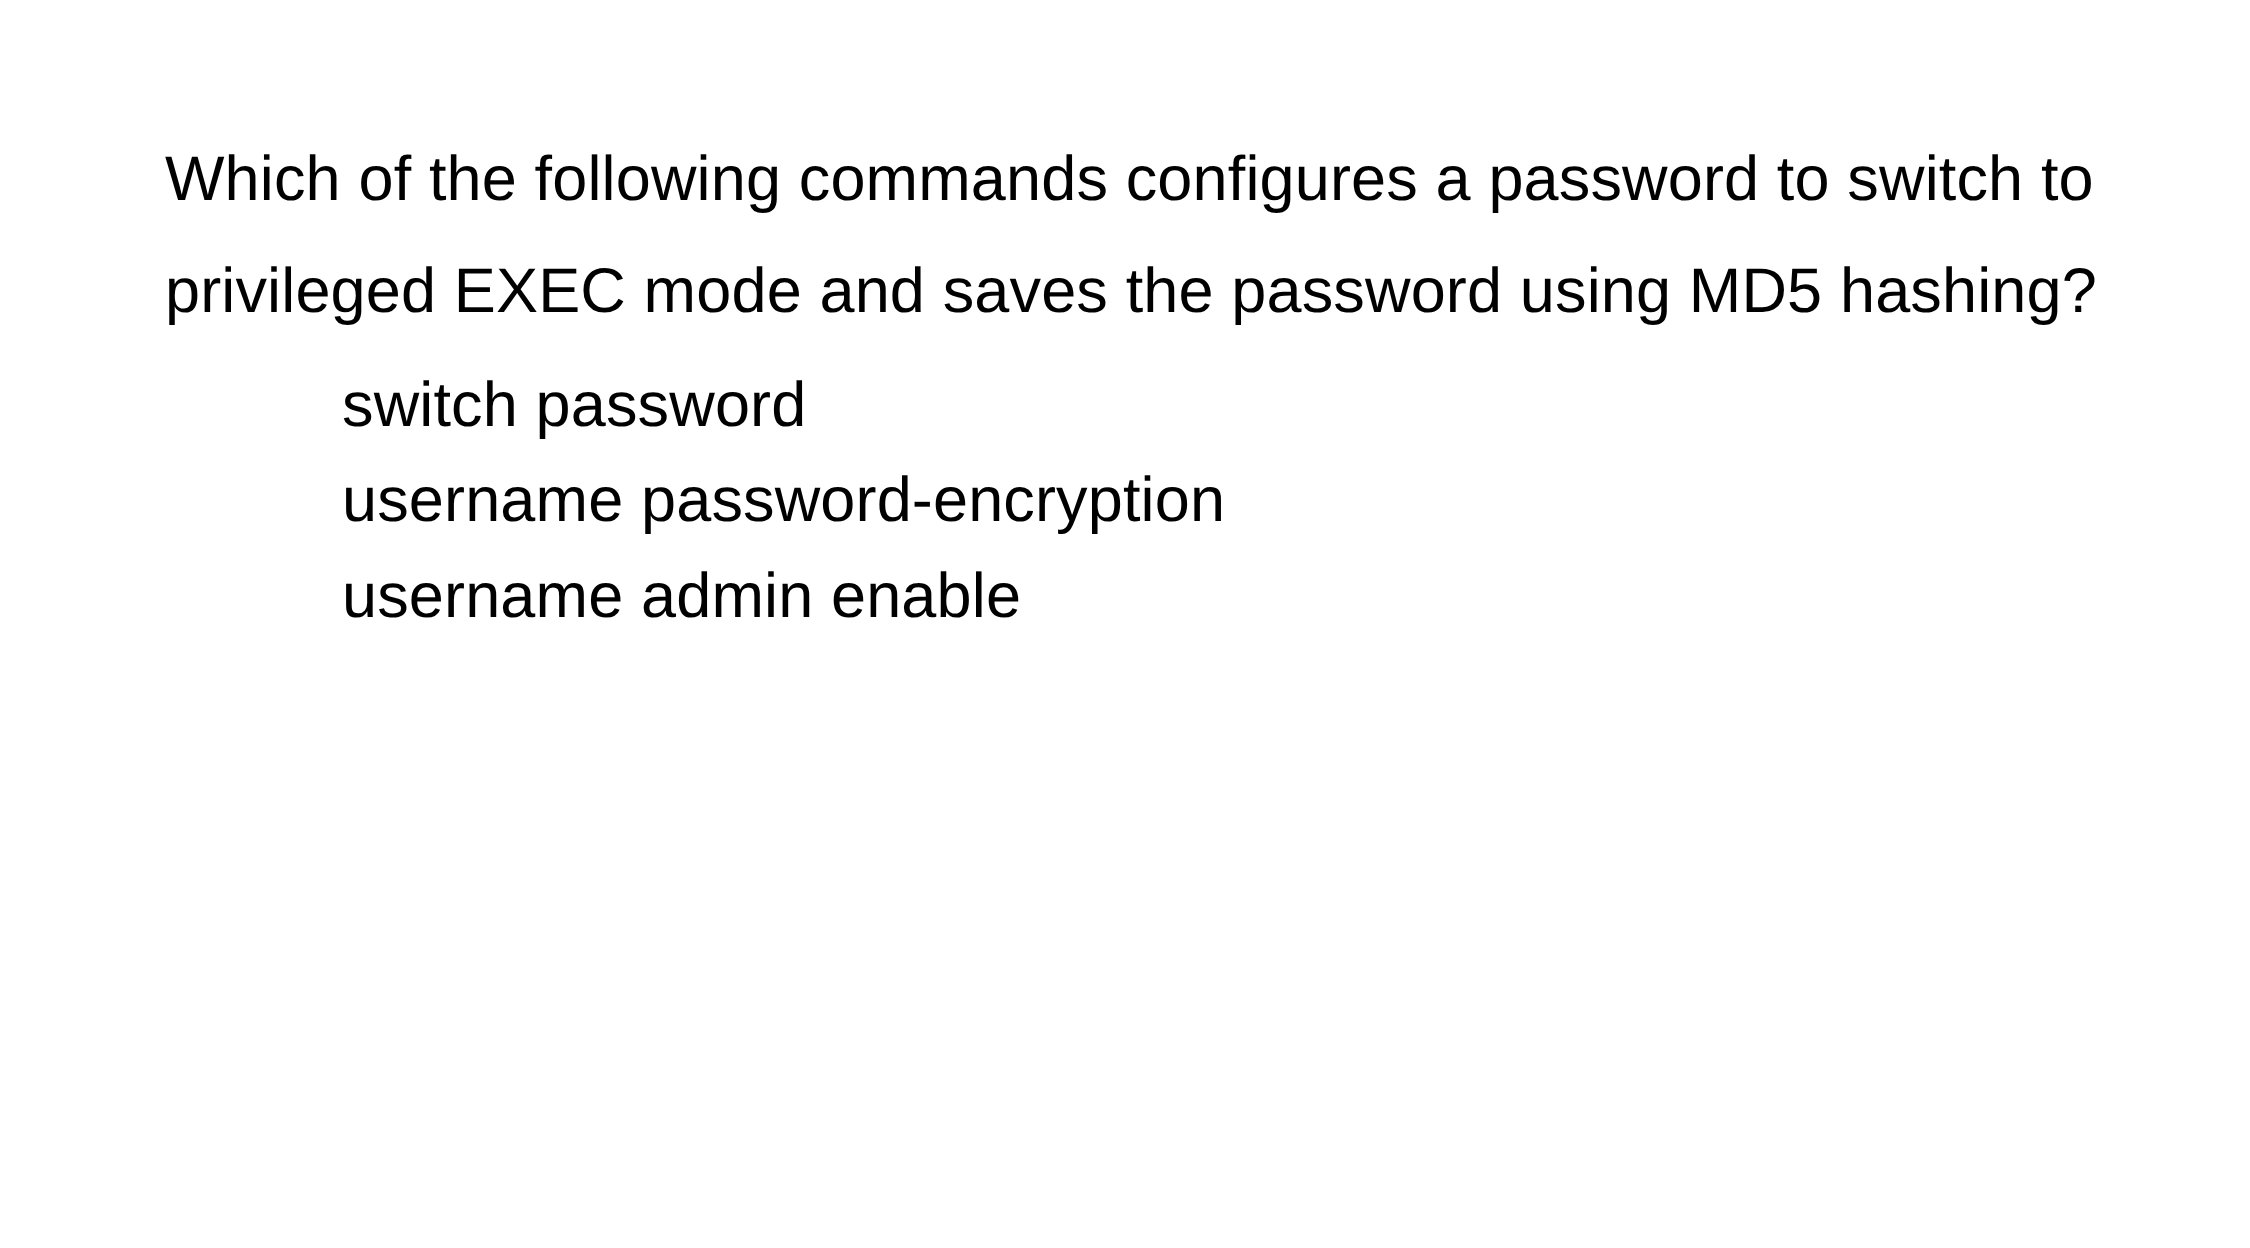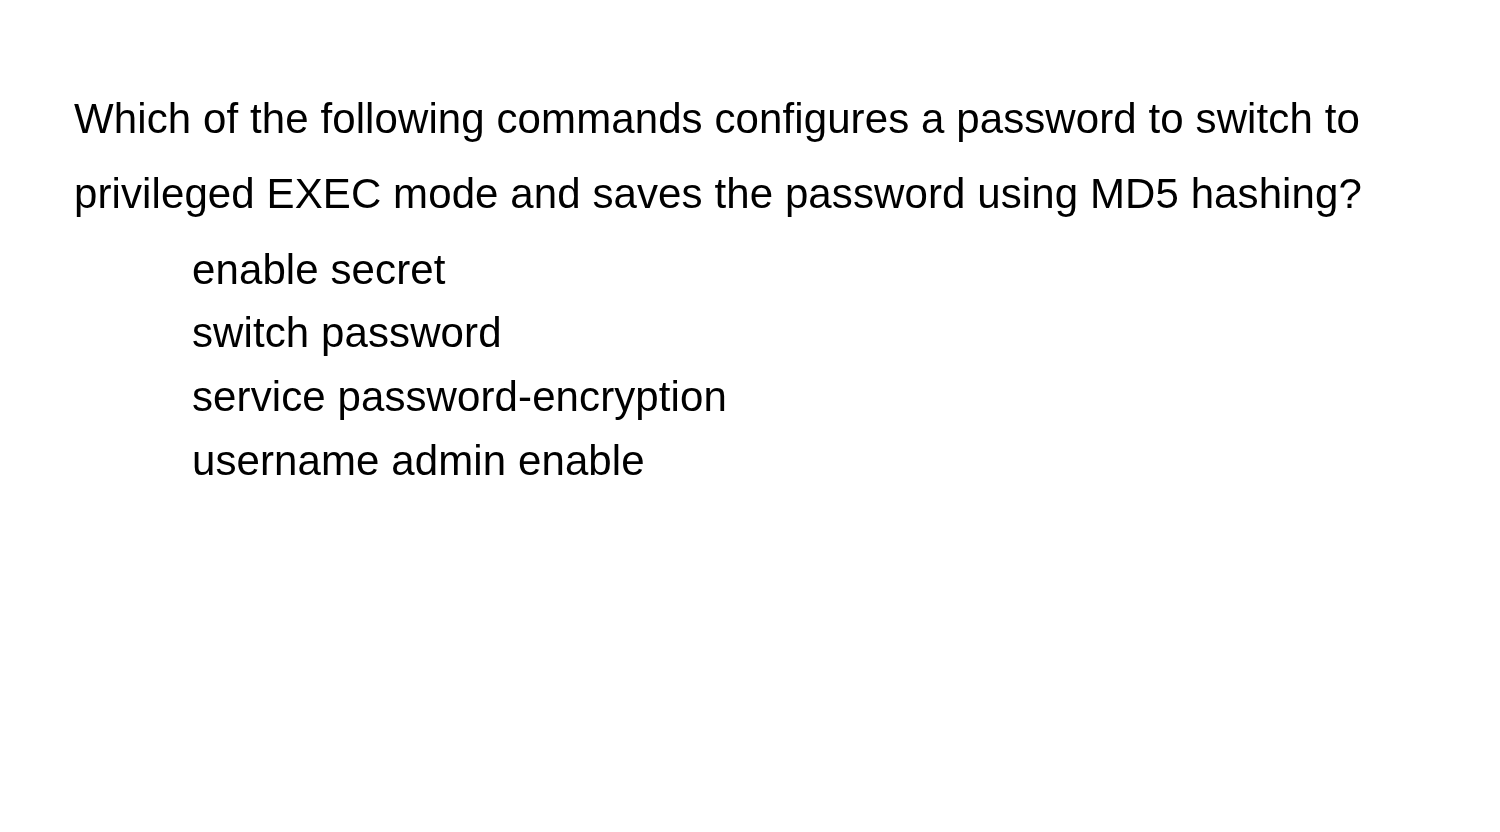--- a/index.html
+++ b/index.html
@@ -8,20 +8,21 @@
     width: 1500px;
     height: 832px;
     background: #ffffff;
     font-family: -apple-system, BlinkMacSystemFont, "Segoe UI", Helvetica, Arial, sans-serif;
     color: #000000;
   }
   .container {
     padding-top: 82px;
     padding-left: 74px;
     padding-right: 74px;
+    margin-left: 36px;
   }
   .question {
     font-size: 42px;
     line-height: 1.78;
     font-weight: 400;
     letter-spacing: 0.1px;
   }
   .options {
     margin-top: 6px;
     padding-left: 118px;
@@ -33,18 +34,17 @@
   .option {
     display: block;
   }
 </style>
 </head>
 <body>
 
 <div class="container">
   <div class="question">Which of the following commands configures a password to switch to privileged EXEC mode and saves the password using MD5 hashing?</div>
   <div class="options">
-    <span class="option">enable secret</span>
     <span class="option">switch password</span>
-    <span class="option">service password-encryption</span>
+    <span class="option">username password-encryption</span>
     <span class="option">username admin enable</span>
   </div>
 </div>
 
 </body></html>

